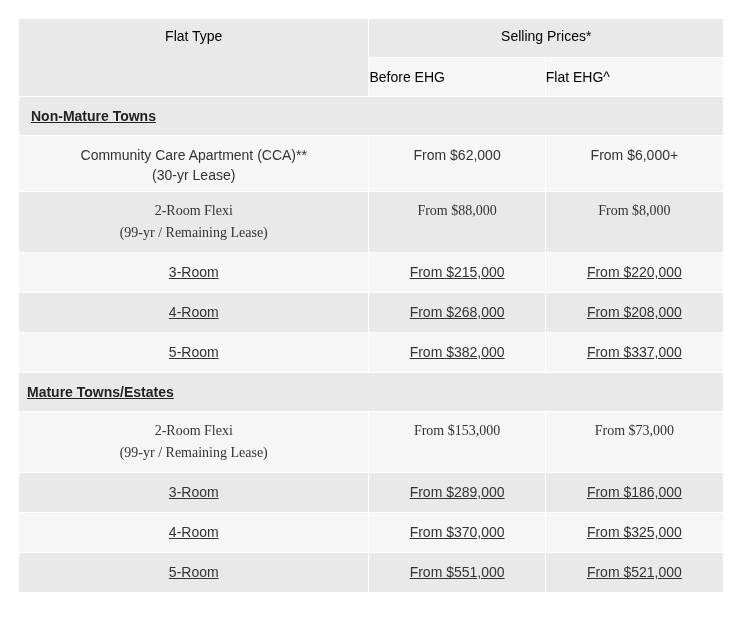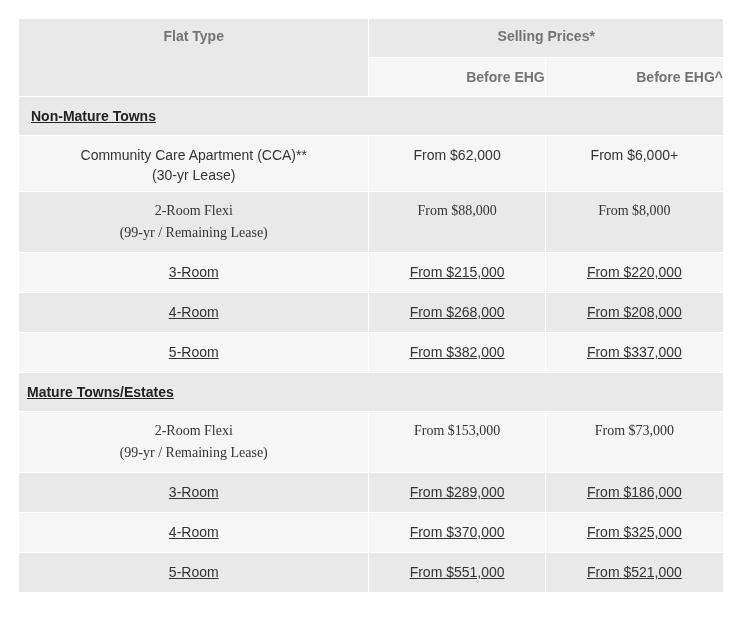--- a/index.html
+++ b/index.html
@@ -1,27 +1,27 @@
 <!DOCTYPE html>
 <html><head>
 <meta charset="utf-8">
 <style>
   html, body { margin:0; padding:0; background:#ffffff; }
   body { width:753px; height:619px; position:relative; font-family:"Liberation Sans", sans-serif; color:#333; }
   table { position:absolute; left:18px; top:18px; width:706px; border-collapse:collapse; table-layout:fixed; font-size:14px; }
   td, th { border:1.5px solid #ffffff; padding:0; vertical-align:top; }
-  th { font-weight:bold; color:#737373; }
+  th { font-weight:normal; color:#000000; }
   .dark { background:#e9e9e9; }
   .light { background:#f6f6f6; }
   .c1 { width:350px; }
   .c2 { width:176px; }
   .c3 { width:178px; }
   .hdr1 { height:38px; text-align:center; vertical-align:middle; }
   .hdr1 span { position:relative; top:-2px; }
-  .hdr2 { height:38px; text-align:right; vertical-align:middle; }
+  .hdr2 { height:38px; text-align:left; vertical-align:middle; }
   .section td { height:38px; vertical-align:middle; font-weight:bold; color:#222; padding-left:10px;text-decoration:underline; }
   .row td { text-align:center; line-height:20px; padding-top:9px; }
   .row.h55 td { height:46px; }
   .row.h60 td { height:51px;font-family:Liberation Serif, serif; }
   .row.h39 td { height:30px;text-decoration:underline; }
   .flat-line { display:block; }
 </style>
 </head>
 <body>
 
@@ -31,21 +31,21 @@
       <col class="c2">
       <col class="c3">
     </colgroup>
   <tbody>
       <tr>
     <th class="dark hdr1" rowspan="2" style="vertical-align:top;padding-top:11px;"><span>Flat Type</span></th>
     <th class="dark hdr1" colspan="2"><span>Selling Prices*</span></th>
   </tr>
   <tr>
     <th class="light hdr2">Before EHG</th>
-    <th class="light hdr2">Before EHG^</th>
+    <th class="light hdr2">Flat EHG^</th>
   </tr>
 
   <tr class="section dark">
     <td colspan="3" class="dark" style="padding-left:12px;">Non-Mature Towns</td>
   </tr>
   <tr class="row h55 light">
     <td class="light">
           <span class="flat-line">Community Care Apartment (CCA)**</span>
           <span class="flat-line">(30-yr Lease)</span>
         </td>

